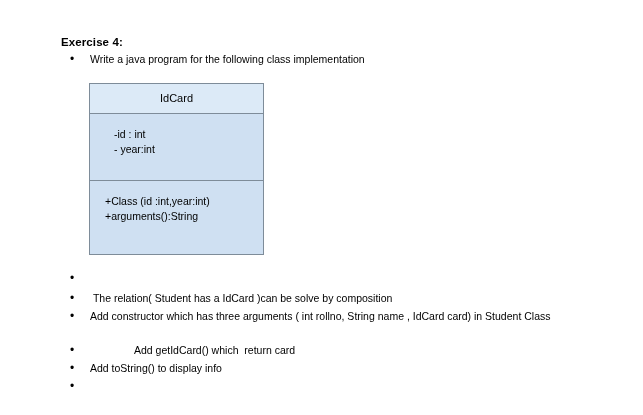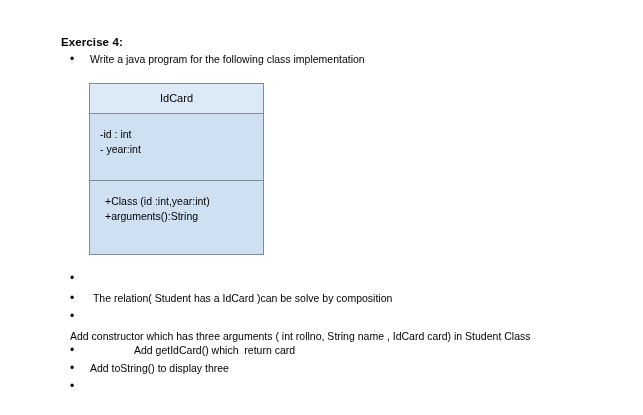--- a/index.html
+++ b/index.html
@@ -55,21 +55,21 @@
     font-size: 12px;
   }
   .bullet-text {
     white-space: pre-wrap;
     max-width: 495px;
   }
 
   .b-write   { left: 70px; top: 52px;  }
   .b-empty1  { left: 70px; top: 271px; }
   .b-rel     { left: 70px; top: 291px; }
-  .b-ctor    { left: 70px; top: 309px; flex-direction: column; }
+  .b-ctor    { left: 70px; top: 309px; }
   .b-get     { left: 70px; top: 343px; gap: 44px; }
   .b-tostr   { left: 70px; top: 361px; }
   .b-empty2  { left: 70px; top: 379px; }
 
   
   .uml-box {
     position: absolute;
     left: 82px;
     top: 83px;
     width: 175px;
@@ -91,21 +91,21 @@
   .uml-class-name {
     font-size: 11px;
     line-height: 13px;
     color: #000;
     white-space: pre;
   }
   .uml-attrs {
     height: 67px;
     border-bottom: 1px solid #7e8c99;
     box-sizing: border-box;
-    padding: 13px 0 0 10px;
+    padding: 13px 0 0 24px;
   }
   .uml-methods {
     box-sizing: border-box;
     padding: 13px 0 0 15px;
   }
   .uml-line {
     font-size: 10.5px;
     line-height: 15px;
     color: #000;
     white-space: pre;
@@ -152,21 +152,21 @@
     <span class="bullet-text">Add constructor which has three arguments ( int rollno, String name , IdCard card) in Student Class</span>
   </div>
 
   <div class="bullet-row b-get">
     <span class="bullet-dot"></span>
     <span class="bullet-text">Add getIdCard() which  return card</span>
   </div>
 
   <div class="bullet-row b-tostr">
     <span class="bullet-dot"></span>
-    <span class="bullet-text">Add toString() to display three</span>
+    <span class="bullet-text">Add toString() to display info</span>
   </div>
 
   <div class="bullet-row b-empty2">
     <span class="bullet-dot"></span>
     <span class="bullet-text"></span>
   </div>
 
 </div>
 
 </body></html>

